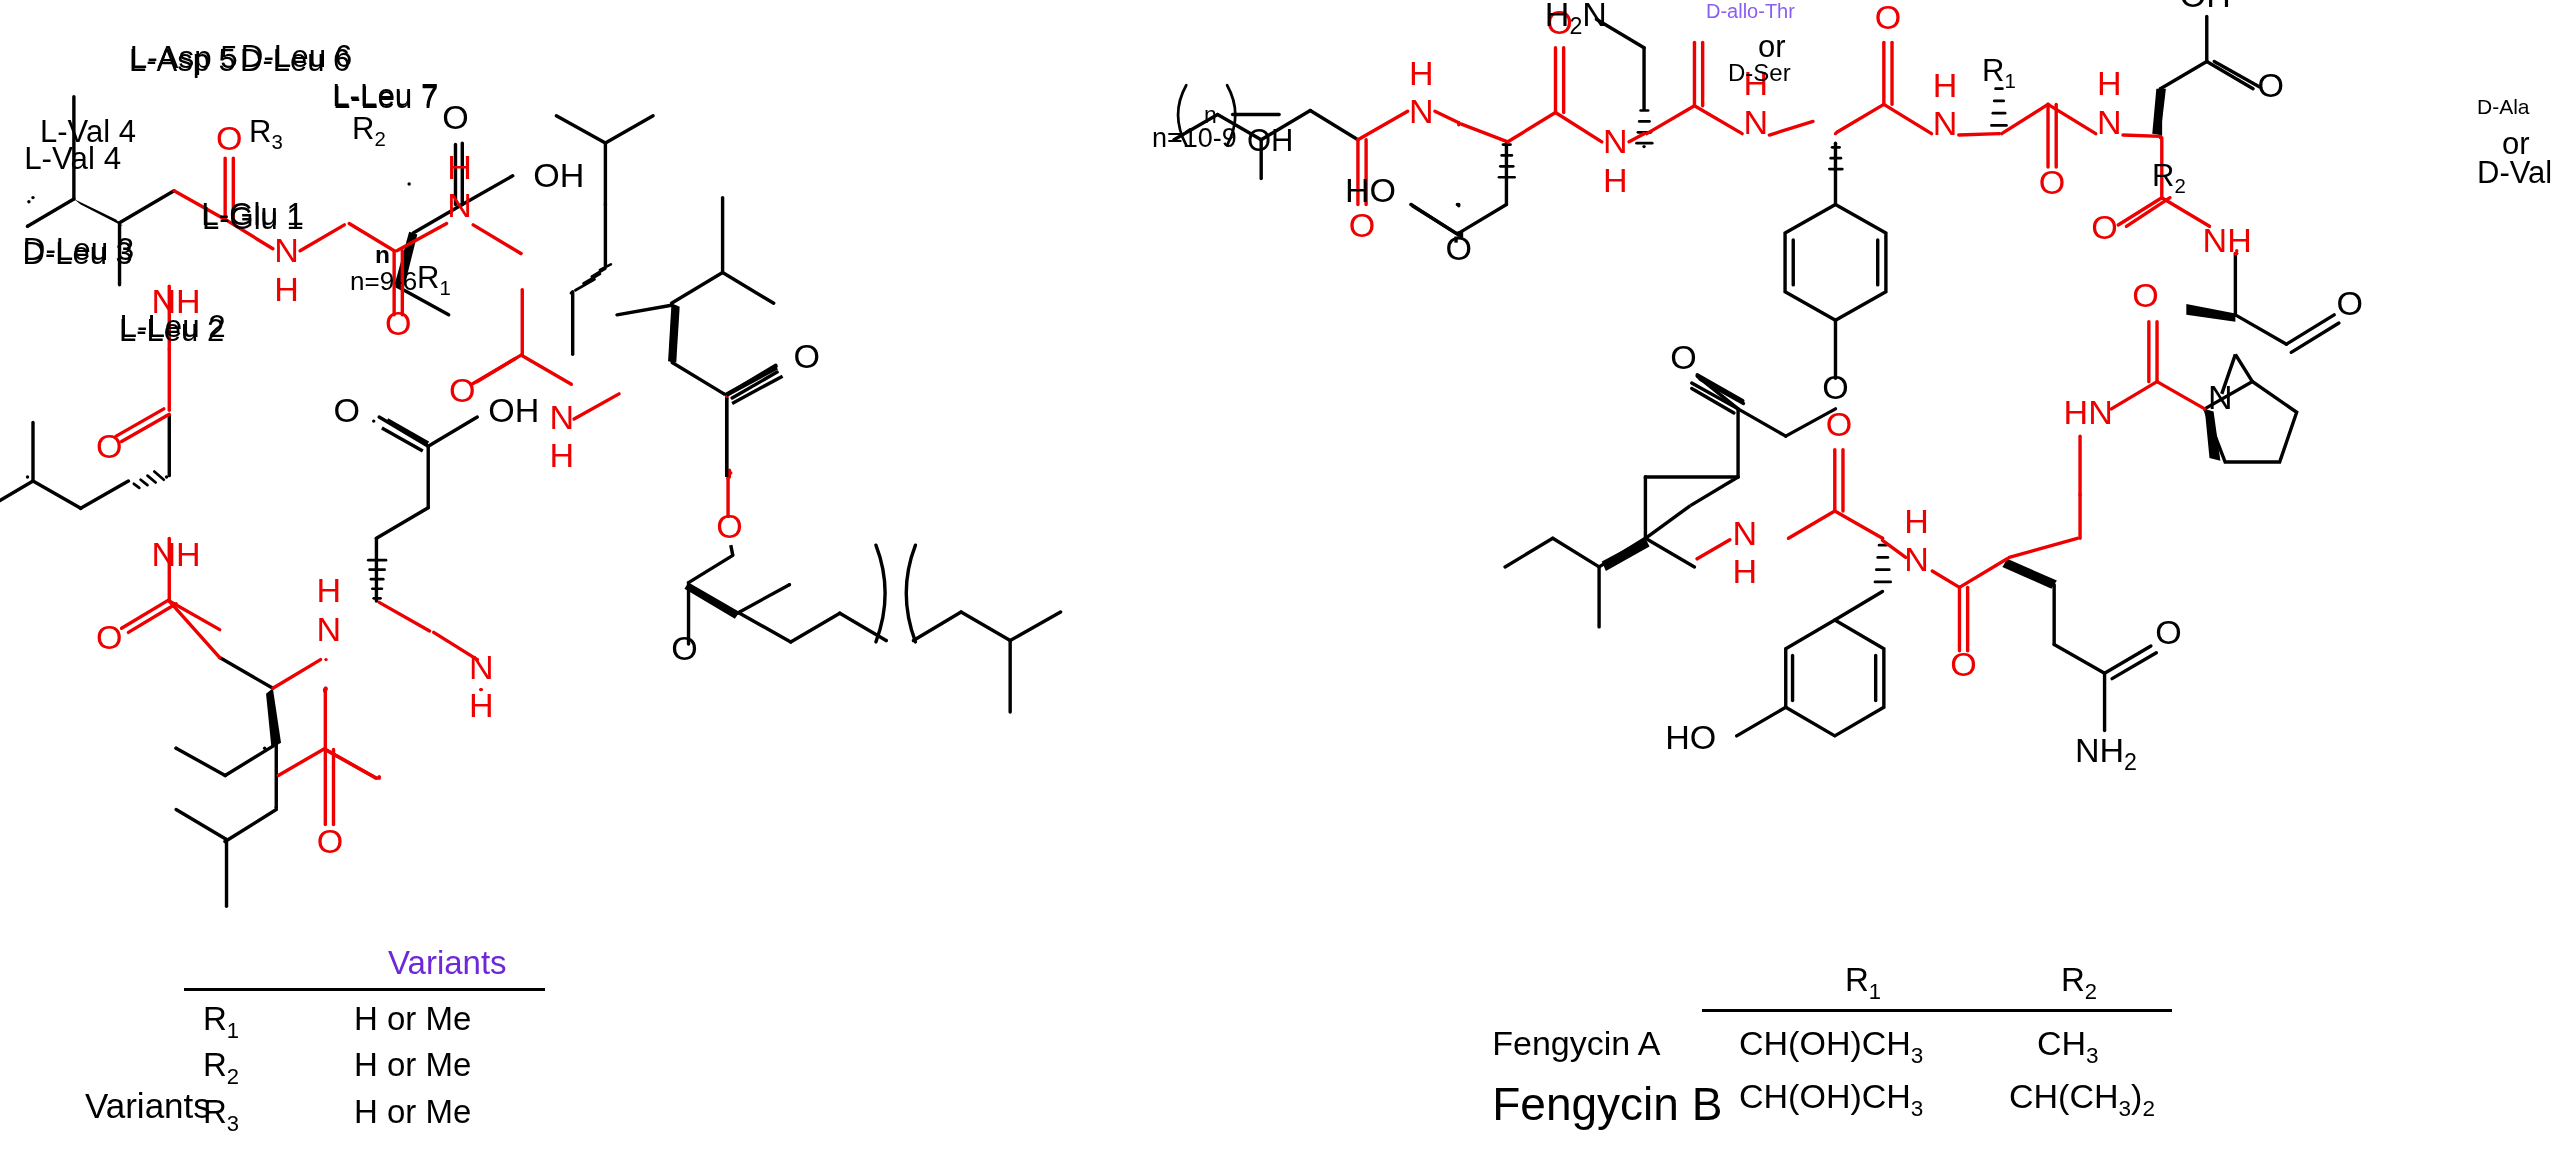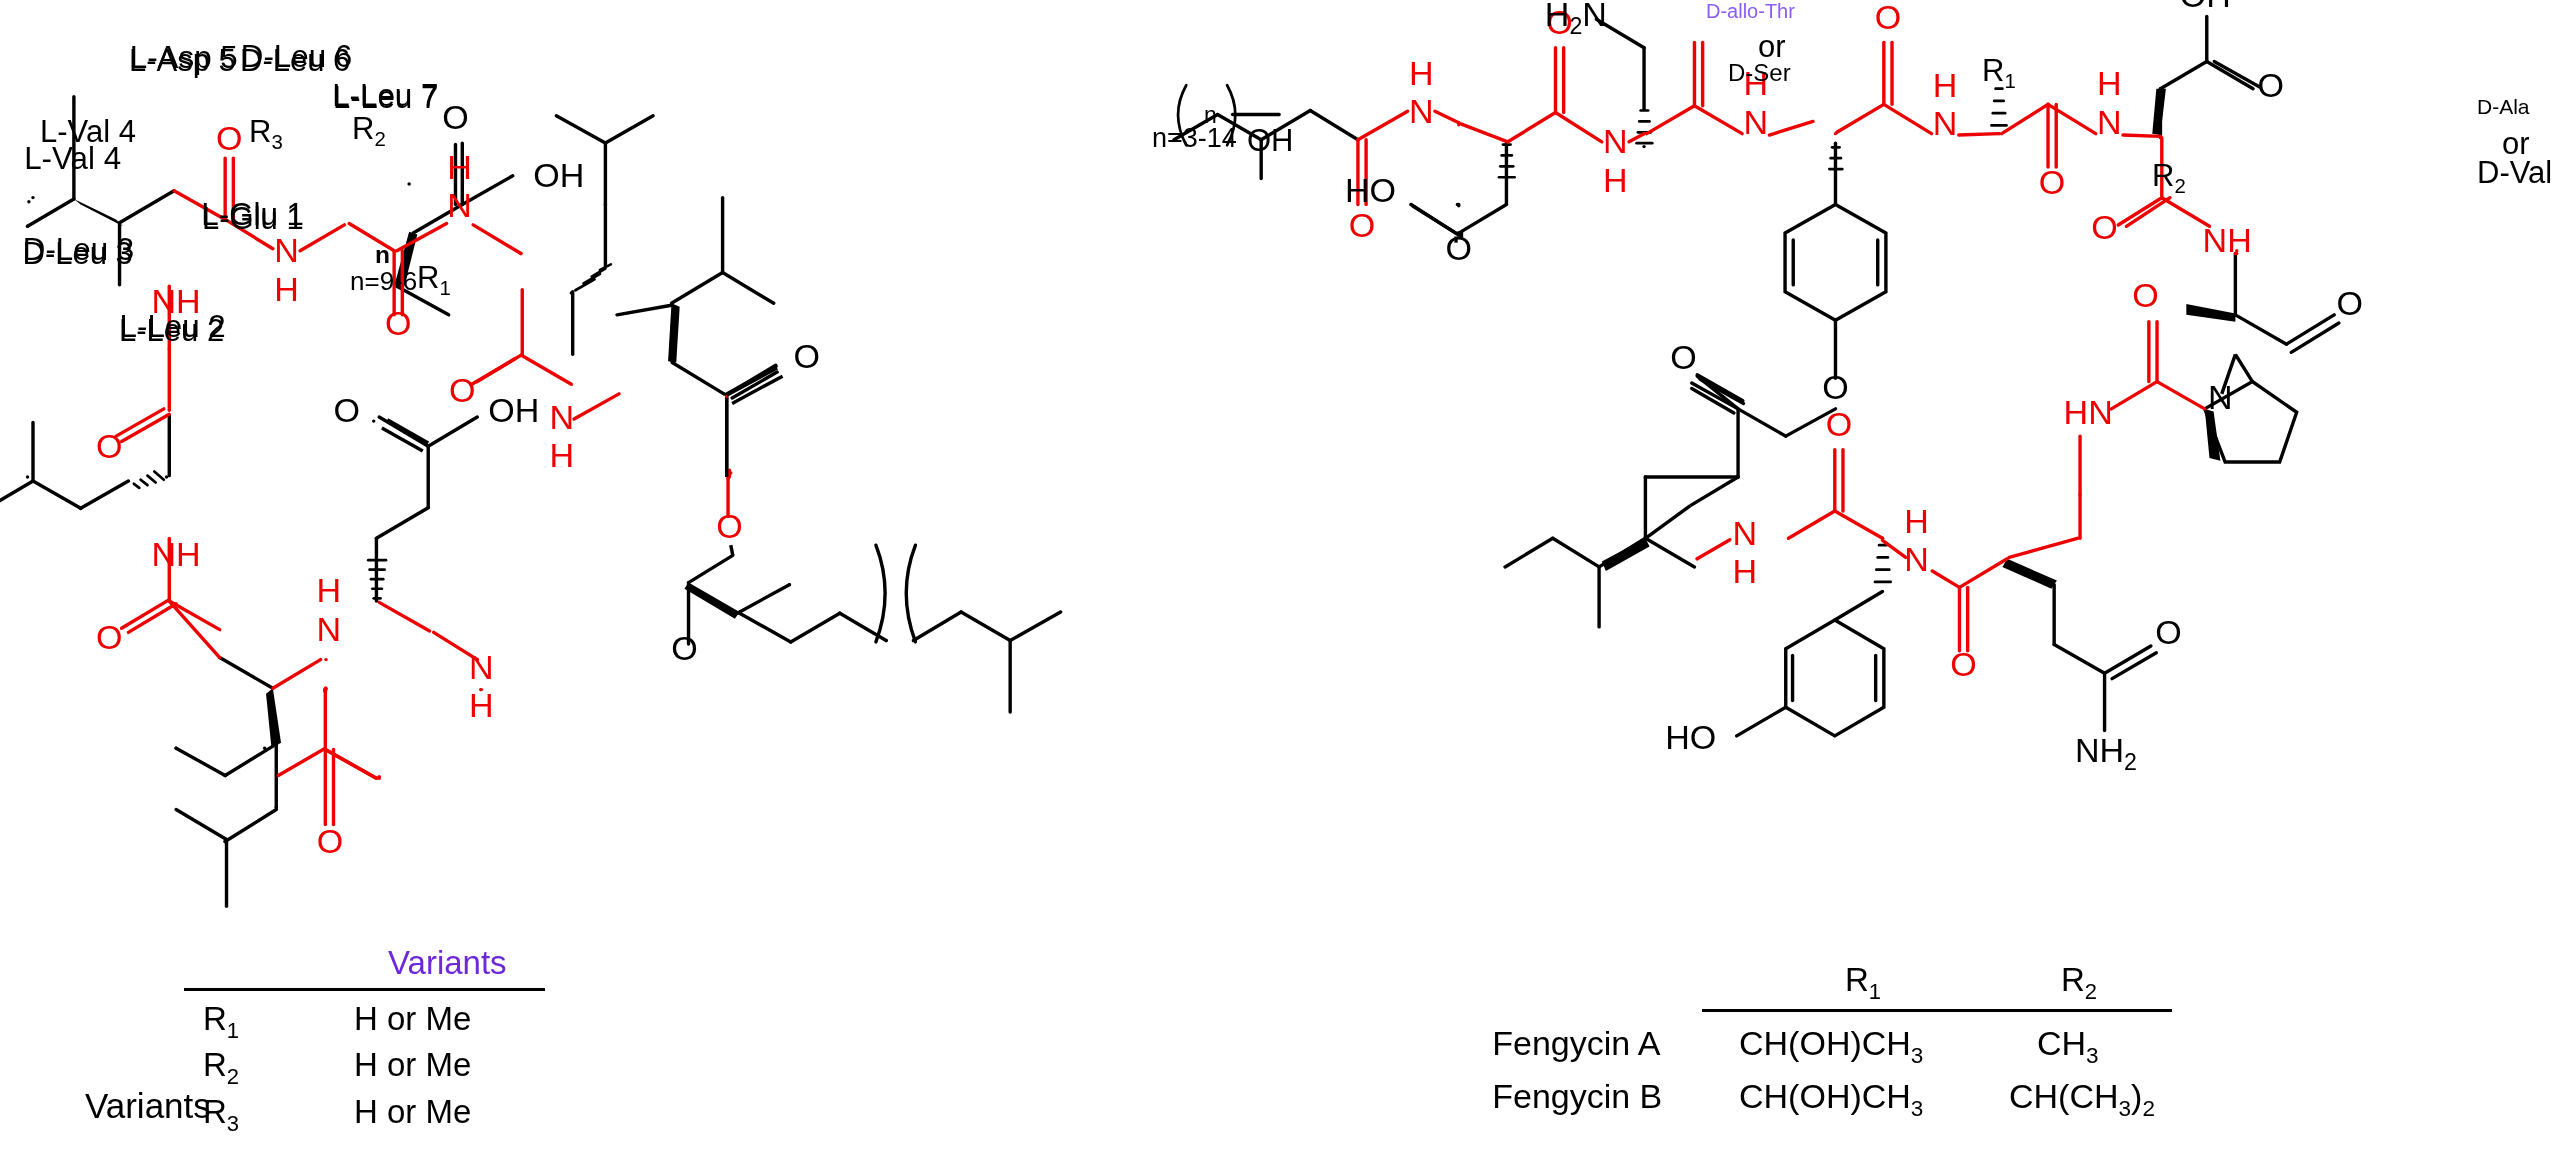--- a/index.html
+++ b/index.html
@@ -578,21 +578,21 @@
 <div>
   <span style="position:absolute;left:1706px;top:0px;font-size:20px;color:#8b5cf6;white-space:nowrap;">D-allo-Thr</span>
   <span style="position:absolute;left:1758px;top:29px;font-size:31px;color:#000;white-space:nowrap;">or</span>
   <span style="position:absolute;left:1728px;top:59px;font-size:24px;color:#000;white-space:nowrap;">D-Ser</span>
 
   <span style="position:absolute;left:2477px;top:95px;font-size:21px;color:#000;white-space:nowrap;">D-Ala</span>
   <span style="position:absolute;left:2502px;top:126px;font-size:31px;color:#000;white-space:nowrap;">or</span>
   <span style="position:absolute;left:2477px;top:155px;font-size:31px;color:#000;white-space:nowrap;">D-Val</span>
 
   <span style="position:absolute;left:1204px;top:102px;font-size:23px;color:#000;white-space:nowrap;">n</span>
-  <span style="position:absolute;left:1152px;top:123px;font-size:27px;color:#000;white-space:nowrap;">n=3-14</span>
+  <span style="position:absolute;left:1152px;top:123px;font-size:27px;color:#000;white-space:nowrap;">n=10-9</span>
   <span style="position:absolute;left:1247px;top:123px;font-size:31px;color:#000;white-space:nowrap;">OH</span>
 
   <span style="position:absolute;left:1982px;top:53px;font-size:31px;color:#000;white-space:nowrap;"><span>R</span><sub style="font-size:20.4px;">1</sub></span>
 
   <span style="position:absolute;left:2152px;top:158px;font-size:31px;color:#000;white-space:nowrap;"><span>R</span><sub style="font-size:20.4px;">2</sub></span>
 </div>
 
 <div style="position:absolute;left:184px;top:944px;width:681px;">
   <div style="position:absolute;left:204px;top:0;font-size:33px;color:#6d28d9;">Variants</div>
   <div style="position:absolute;left:0px;top:44px;width:361px;height:2.7px;background:#000;"></div>
@@ -611,19 +611,19 @@
 <div style="position:absolute;left:1499px;top:961px;width:954px;">
   <div style="position:absolute;left:346px;top:0px;font-size:33px;color:#000;white-space:nowrap;"><span>R</span><sub style="font-size:22px;">1</sub></div>
   <div style="position:absolute;left:562px;top:0px;font-size:33px;color:#000;white-space:nowrap;"><span>R</span><sub style="font-size:22px;">2</sub></div>
 
   <div style="position:absolute;left:203px;top:48px;width:470px;height:3.4px;background:#000;"></div>
 
   <div style="position:absolute;left:-6.8px;top:63px;font-size:34px;color:#000;white-space:nowrap;">Fengycin A</div>
   <div style="position:absolute;left:240px;top:63px;font-size:34px;color:#000;white-space:nowrap;"><span>CH(OH)CH</span><sub style="font-size:22.5px;">3</sub></div>
   <div style="position:absolute;left:538px;top:63px;font-size:34px;color:#000;white-space:nowrap;"><span>CH</span><sub style="font-size:22.5px;">3</sub></div>
 
-  <div style="position:absolute;left:-6.8px;top:116px;font-size:34px;color:#000;white-space:nowrap;">Fengycin B</div>
+  <div style="position:absolute;left:-6.8px;top:116px;font-size:46px;color:#000;white-space:nowrap;">Fengycin B</div>
   <div style="position:absolute;left:240px;top:116px;font-size:34px;color:#000;white-space:nowrap;"><span>CH(OH)CH</span><sub style="font-size:22.5px;">3</sub></div>
   <div style="position:absolute;left:510px;top:116px;font-size:34px;color:#000;white-space:nowrap;"><span>CH(CH</span><sub style="font-size:22.5px;">3</sub><span>)</span><sub style="font-size:22.5px;">2</sub></div>
 </div>
 
 </div>
 
 
 </body></html>

